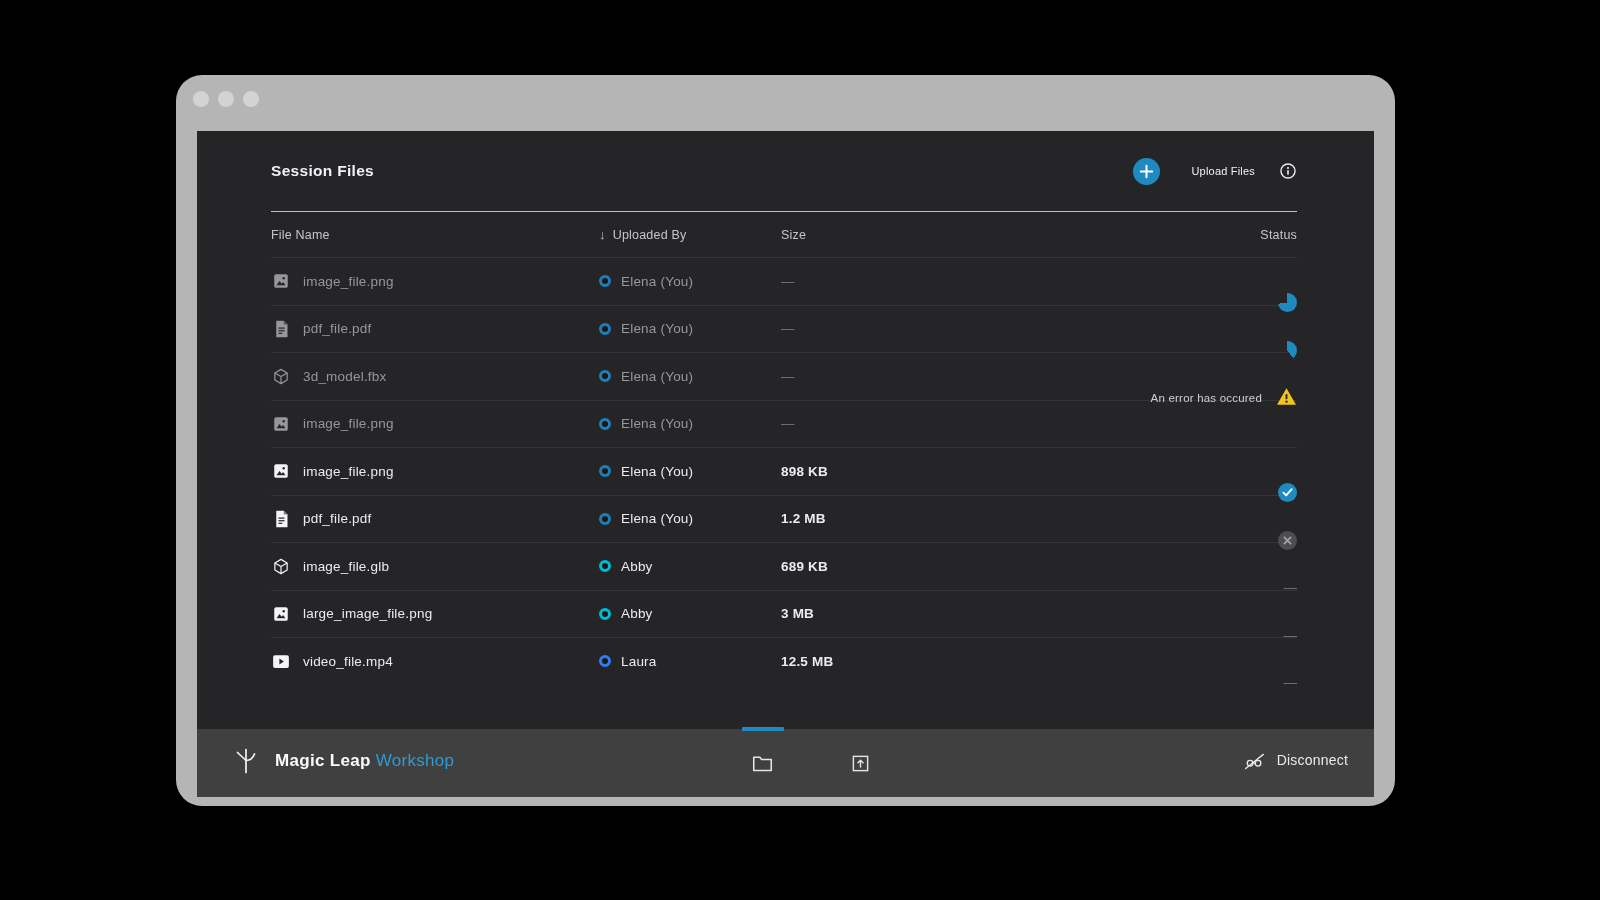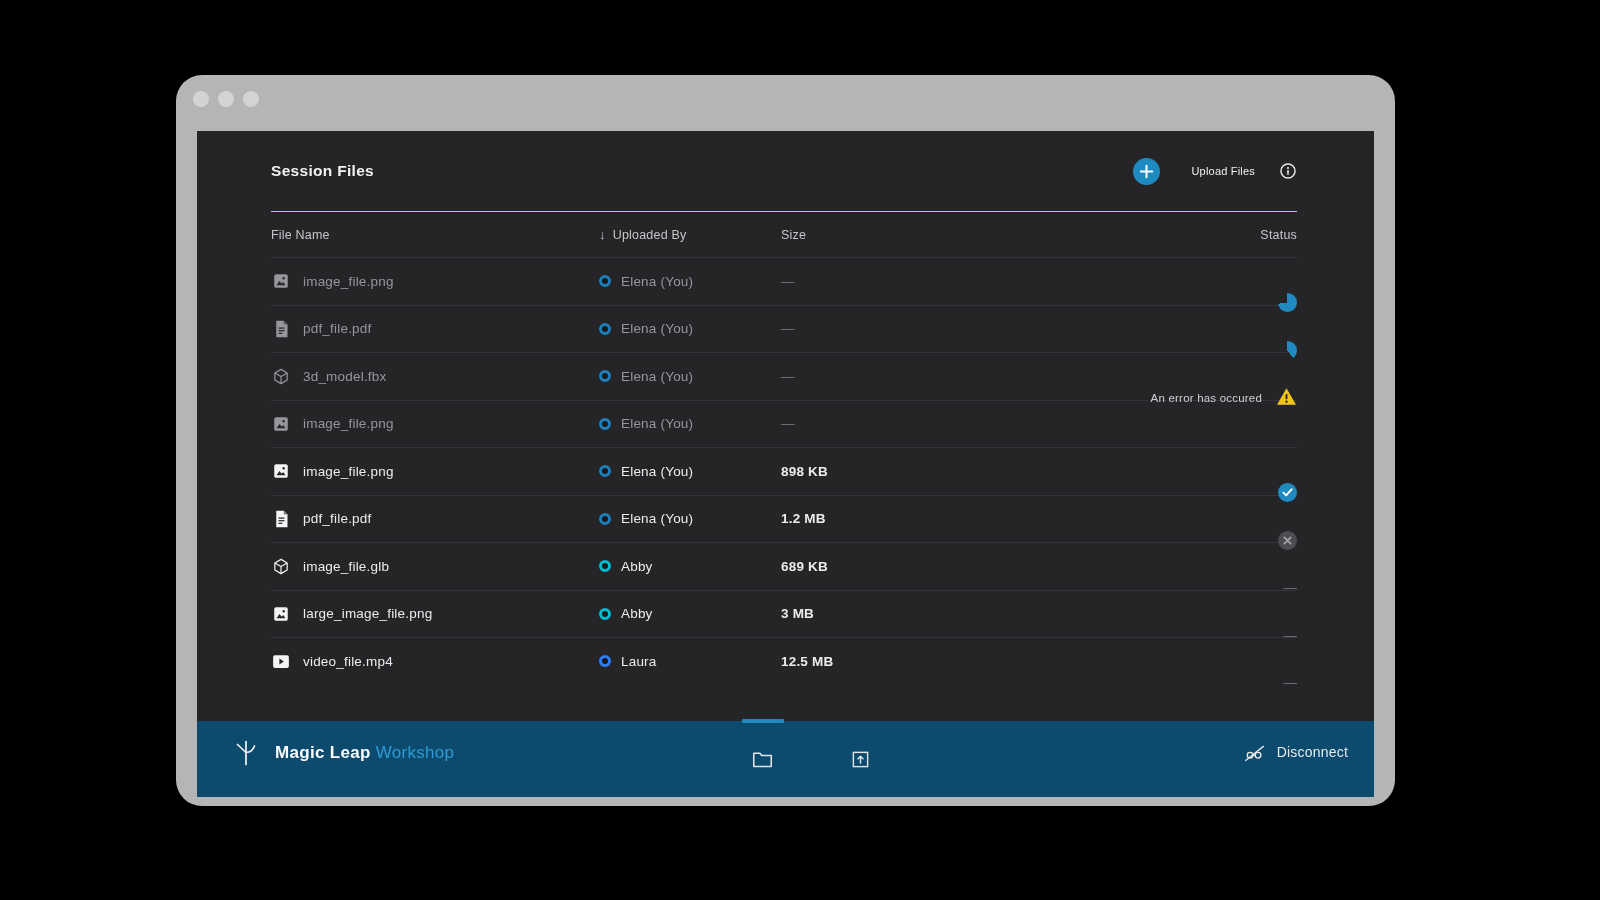--- a/index.html
+++ b/index.html
@@ -35,21 +35,21 @@
   .avatar{width:6px;height:6px;border-radius:50%;border:3.6px solid #1e7fb8;background:#17181a;margin-right:10px;flex:0 0 auto;}
   .uname{color:#ececee;font-weight:500;letter-spacing:.2px;}
   .row.dim .uname{color:#96979a;}
   .fsize{color:#ececee;font-weight:700;letter-spacing:.2px;}
   .dash{color:#77787c;font-weight:400;}
   .status-wrap{display:flex;align-items:center;justify-content:flex-end;gap:14px;width:100%;margin-top:43px;}
   .stext{color:#cfcfd2;font-size:11.5px;letter-spacing:.2px;}
   .pie{width:19px;height:19px;border-radius:50%;}
   .circ{width:19px;height:19px;border-radius:50%;display:flex;align-items:center;justify-content:center;}
   
-  .footer{height:64px;background:#0c4a6e;display:flex;align-items:center;padding:0 26px 12px 36px;position:relative;}
+  .footer{height:64px;background:#404040;display:flex;align-items:center;padding:0 26px 4px 36px;position:relative;}
   .brand{display:flex;align-items:center;}
   .brand-logo{margin-right:16px;display:flex;align-items:center;}
   .brand-text{font-size:17px;letter-spacing:.3px;}
   .brand-primary{color:#fbfbfd;font-weight:600;}
   .brand-secondary{color:#2e9bd3;font-weight:500;}
   .tabs{position:absolute;left:50%;top:0;height:100%;display:flex;align-items:center;gap:56px;transform:translateX(-44px);}
   .tab{position:relative;height:100%;display:flex;align-items:center;justify-content:center;width:42px;cursor:pointer;}
   .tab.active::before{content:"";position:absolute;top:-2px;left:0;width:42px;height:4px;background:#1f8ac0;border-radius:1px;}
   .footer-right{margin-left:auto;display:flex;gap:11px;cursor:pointer;}
   .disconnect-label{color:#e9e9eb;font-size:14px;font-weight:500;letter-spacing:.2px;}

